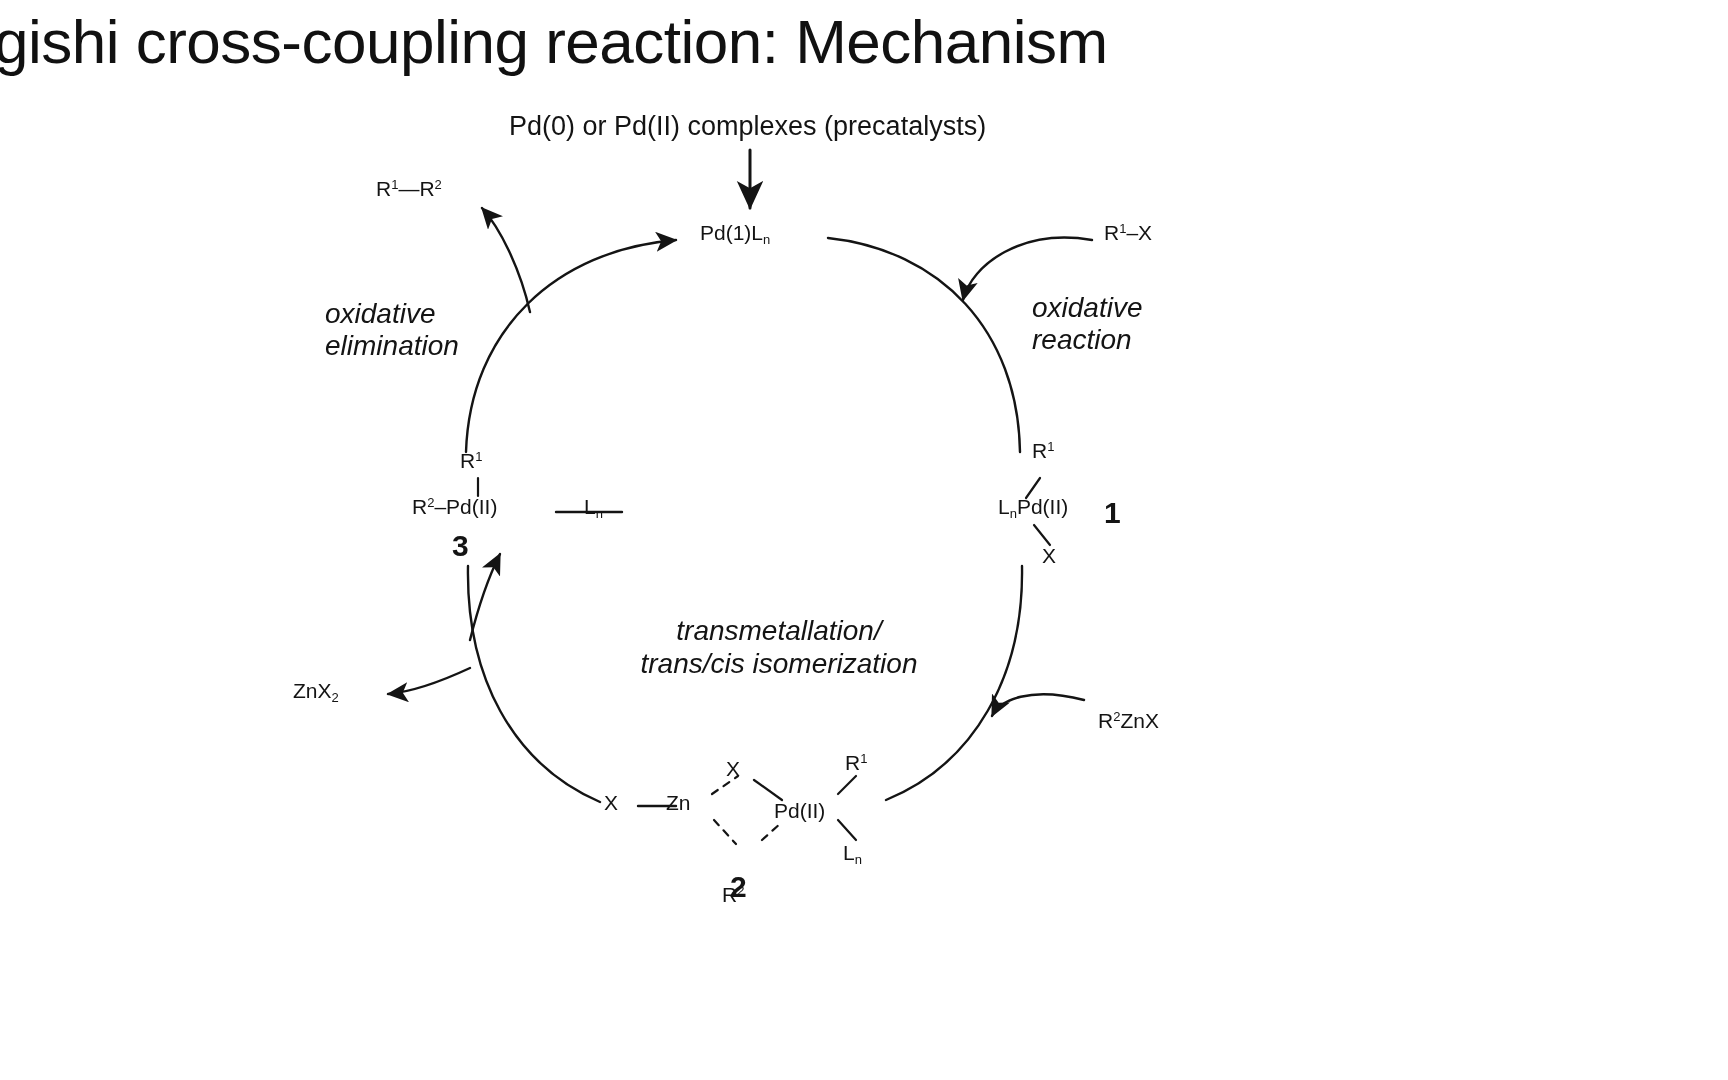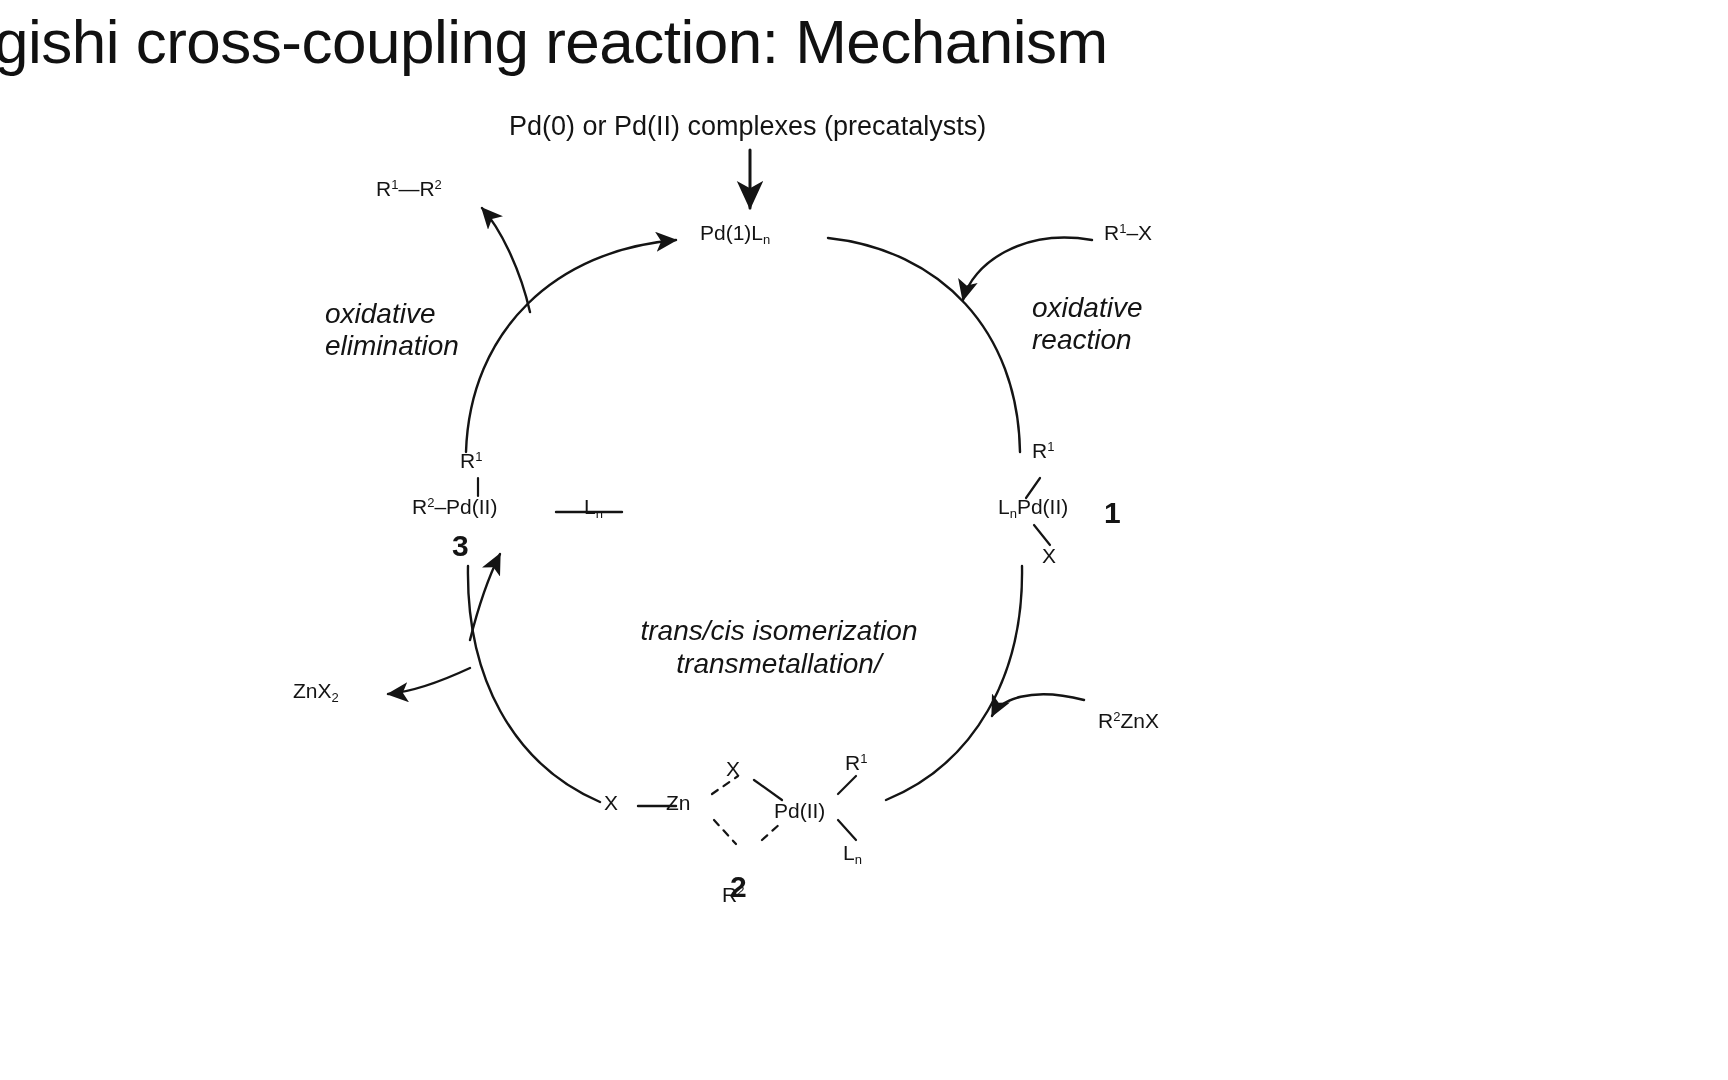--- a/index.html
+++ b/index.html
@@ -180,22 +180,22 @@
 
     <div class="lbl chem" style="left:460px; top:450px;"><span>R</span><sup>1</sup></div>
 
     <div class="lbl chem" style="left:412px; top:496px;"><span>R</span><sup>2</sup><span>–</span><span>Pd(II)</span></div>
 
     <div class="lbl chem" style="left:584px; top:496px;"><span>L</span><sub>n</sub></div>
 
     <div class="lbl numlabel" style="left:452px; top:531px;">3</div>
 
     <div class="lbl centre-note" style="left:624px; top:614px; width:310px;">
+      <div>transmetallation/</div>
       <div>trans/cis isomerization</div>
-      <div>transmetallation/</div>
     </div>
 
     <div class="lbl chem" style="left:293px; top:680px;"><span>ZnX</span><sub>2</sub></div>
 
     <div class="lbl chem" style="left:1098px; top:690px;margin-top:20px;"><span>R</span><sup>2</sup><span>ZnX</span></div>
 
     <div class="lbl chem" style="left:604px; top:792px;">X</div>
 
     <div class="lbl chem" style="left:666px; top:792px;">Zn</div>
 

